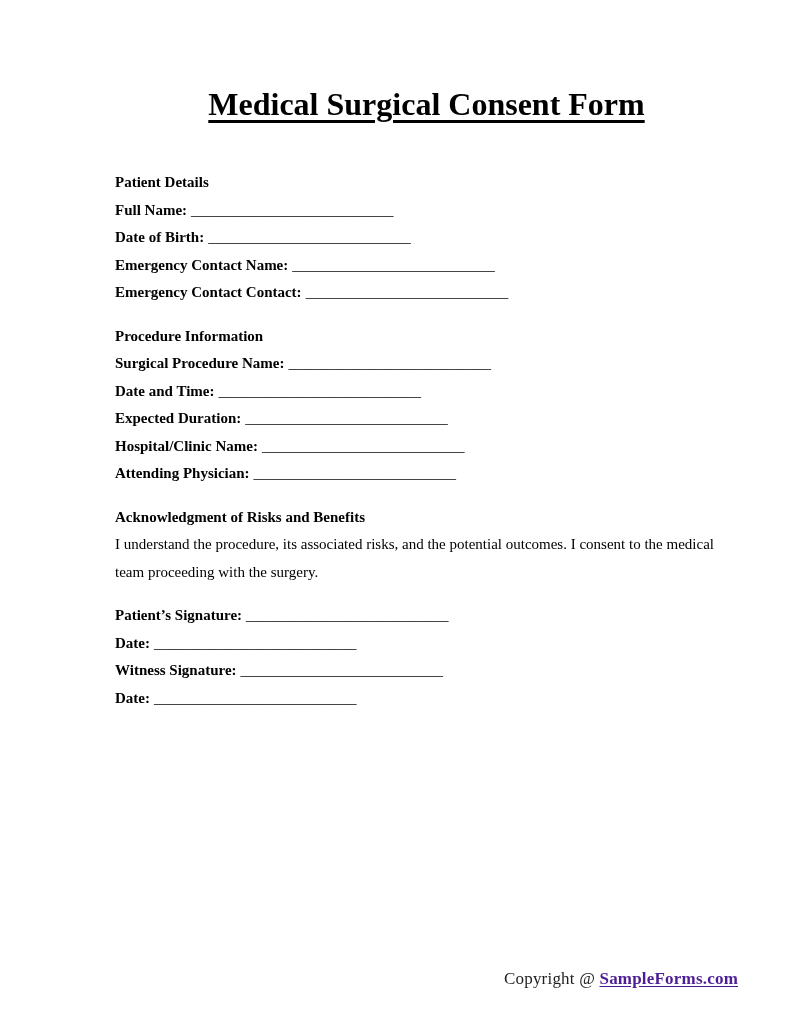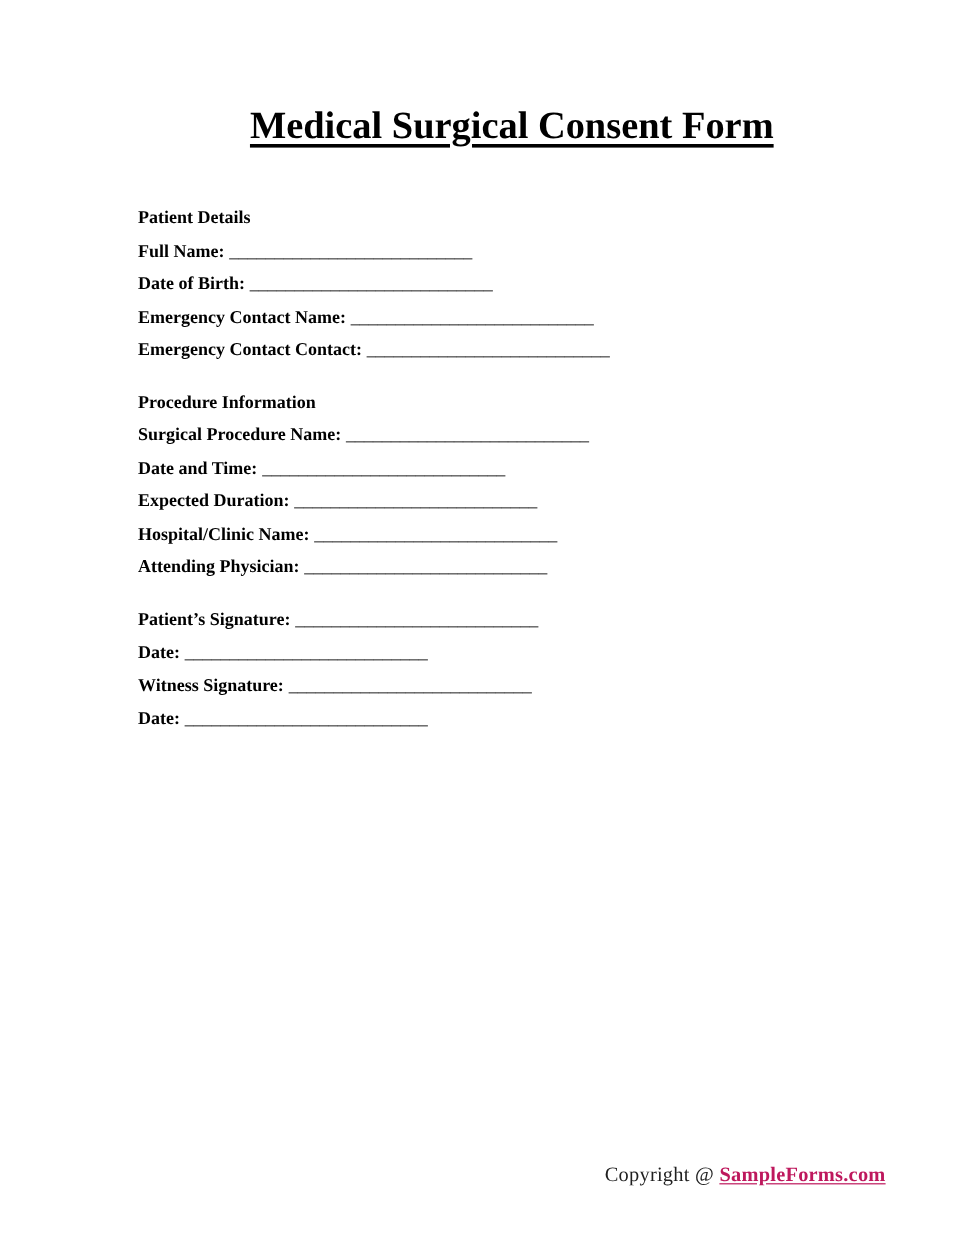--- a/index.html
+++ b/index.html
@@ -48,21 +48,21 @@
   .footer {
     position: absolute;
     top: 966px;
     right: 90px;
     font-size: 17px;
     line-height: 26px;
     color: #1f1f1f;
     letter-spacing: 0.2px;
   }
   .footer a {
-    color: #be185d;
+    color: #4c1d95;
     font-weight: 700;
     text-decoration: underline;
     text-underline-offset: 2px;
   }
 </style>
 </head>
 <body>
 
 <div class="page">
 
@@ -80,20 +80,24 @@
 
     <div class="section">
       <p class="section-heading">Procedure Information</p>
       <p class="field"><span class="label">Surgical Procedure Name:</span><span class="blank">___________________________</span></p>
       <p class="field"><span class="label">Date and Time:</span><span class="blank">___________________________</span></p>
       <p class="field"><span class="label">Expected Duration:</span><span class="blank">___________________________</span></p>
       <p class="field"><span class="label">Hospital/Clinic Name:</span><span class="blank">___________________________</span></p>
       <p class="field"><span class="label">Attending Physician:</span><span class="blank">___________________________</span></p>
     </div>
 
+    <div class="section">
+      <p class="section-heading">Acknowledgment of Risks and Benefits</p>
+      <p class="ack-body">I understand the procedure, its associated risks, and the potential outcomes. I consent to the medical team proceeding with the surgery.</p>
+    </div>
 
     <div class="section">
       <p class="field"><span class="label">Patient’s Signature:</span><span class="blank">___________________________</span></p>
       <p class="field"><span class="label">Date:</span><span class="blank">___________________________</span></p>
       <p class="field"><span class="label">Witness Signature:</span><span class="blank">___________________________</span></p>
       <p class="field"><span class="label">Date:</span><span class="blank">___________________________</span></p>
     </div>
 
   </div>
 

